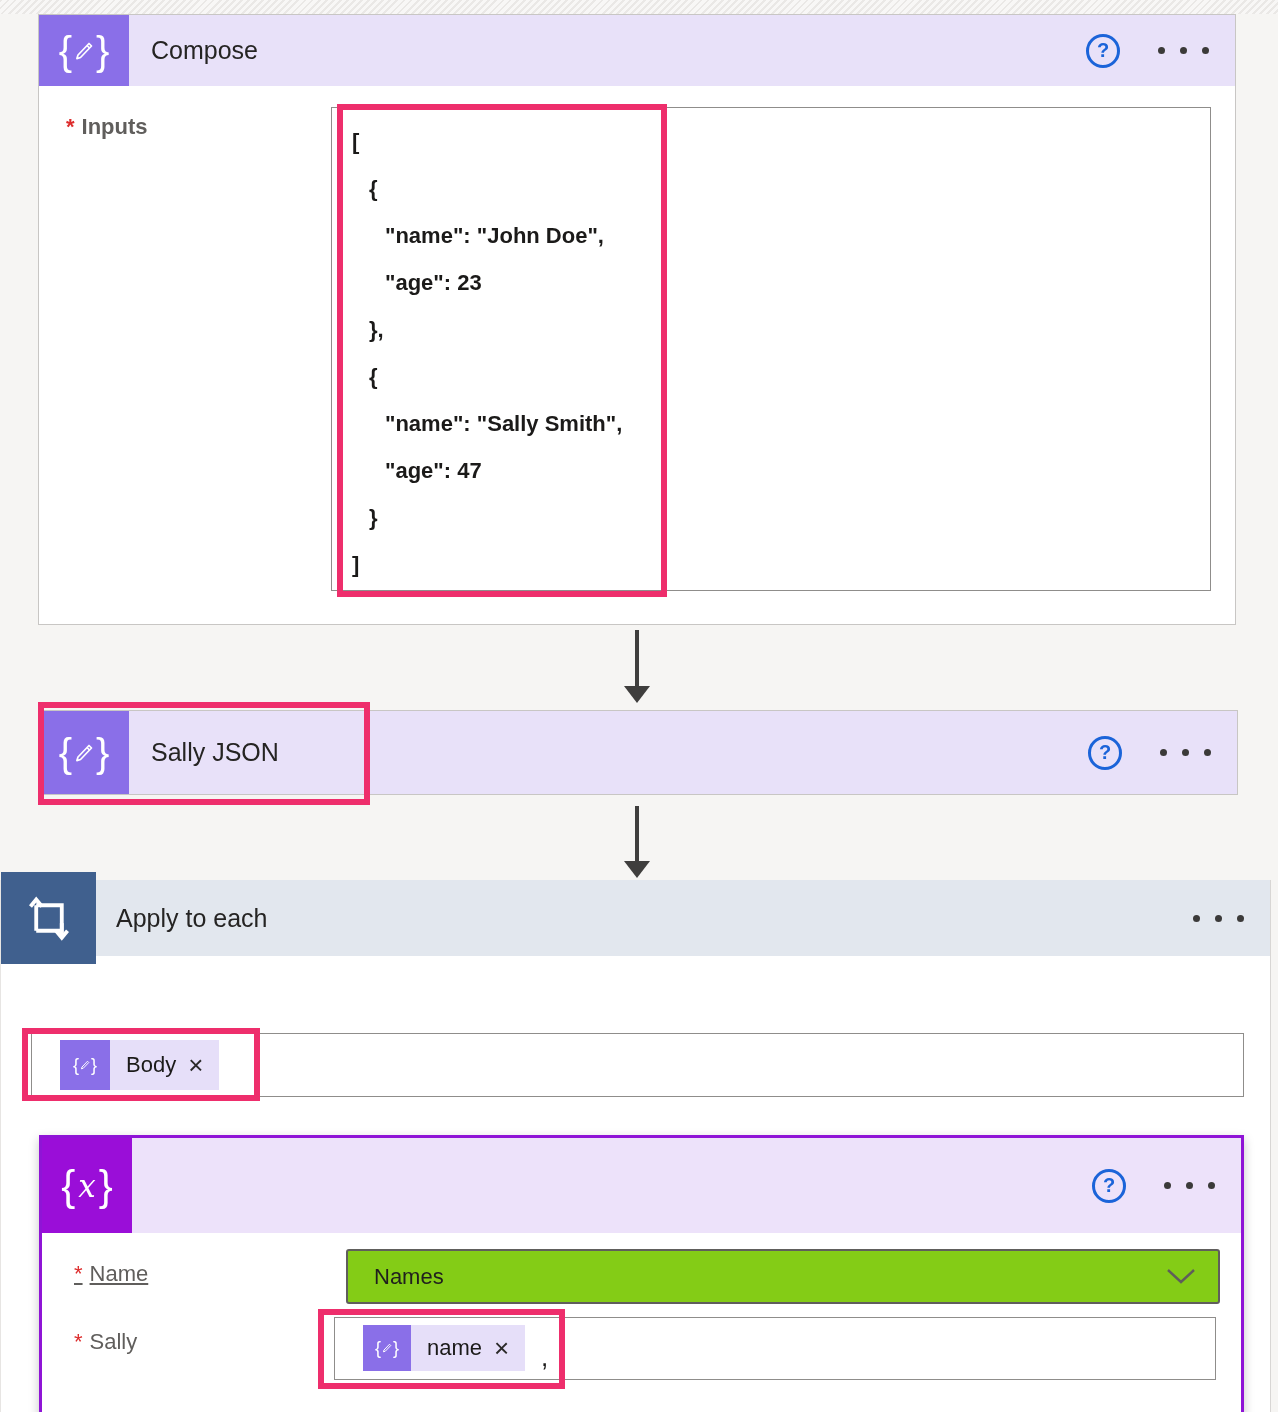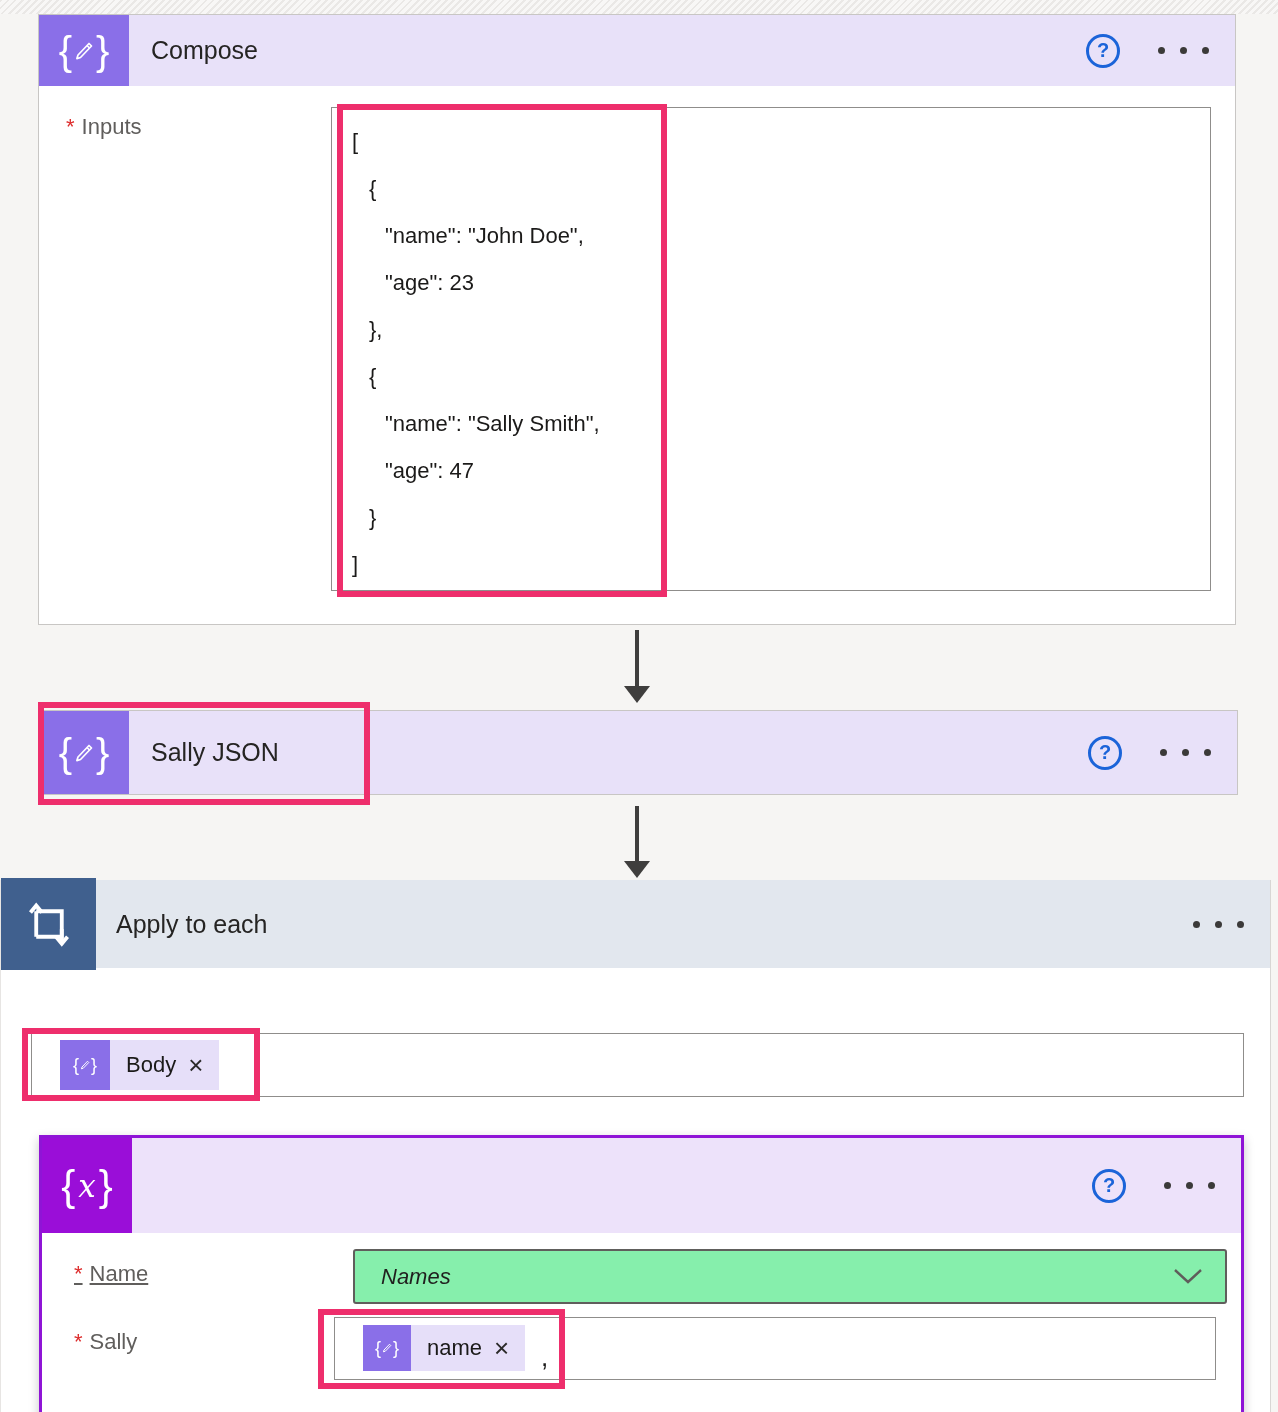--- a/index.html
+++ b/index.html
@@ -18,60 +18,60 @@
     font-size:20px;font-weight:700;display:flex;align-items:center;justify-content:center;cursor:pointer;}
   .menu-btn{display:flex;gap:15px;padding:12px 2px;cursor:pointer;}
   .menu-btn i{width:7px;height:7px;border-radius:50%;background:#3b3a39;}
   .field-label{position:absolute;font-size:22px;color:#605e5c;white-space:nowrap;}
   .req{color:#dd2c2c;margin-right:7px;}
 
   
   .compose-card{position:absolute;left:38px;top:14px;width:1198px;height:611px;background:#fff;border:1px solid #c8c6c4;}
   .compose-card .card-header{height:71px;background:#e8e1f9;}
   .compose-card .icon-tile{width:90px;height:71px;background:#8a6fe8;}
-  .compose-body{position:relative;height:429px;}
+  .compose-body{position:relative;height:429px;font-weight:bold;}
   .inputs-box{position:absolute;left:292px;top:21px;width:880px;height:484px;border:1px solid #8f8d8b;
     background:#fff;padding:10px 0 0 20px;font-size:22px;line-height:47px;color:#1b1a19;}
   .json-line{white-space:pre;}
   .ind1{margin-left:17px;} .ind2{margin-left:33px;}
 
   
   .arrow-line{position:absolute;left:635px;width:4px;background:#3f3e3d;}
   .arrow-head{position:absolute;left:624px;width:0;height:0;
     border-left:13px solid transparent;border-right:13px solid transparent;border-top:17px solid #3f3e3d;}
 
   
   .parse-bar{position:absolute;left:38px;top:710px;width:1200px;height:85px;background:#e8e1f9;
     border:1px solid #c8c6c4;display:flex;align-items:center;}
   .parse-bar .icon-tile{width:90px;height:83px;background:#8a6fe8;}
 
   
   .apply{position:absolute;left:0;top:880px;width:1271px;height:532px;background:#fff;
     border-right:1px solid #d8d6d4;border-left:1px solid #e7e5e3;}
-  .apply-header{height:88px;background:#e2e7ee;display:flex;align-items:center;}
+  .apply-header{height:76px;background:#e2e7ee;display:flex;align-items:center;}
   .apply-header .icon-tile{width:95px;height:92px;background:#40608e;}
   .apply-content{position:absolute;left:0;top:92px;right:0;bottom:0;}
 
   .select-input{position:absolute;left:30px;top:61px;width:1213px;height:64px;border:1px solid #8f8d8b;background:#fff;}
   .token-chip{position:absolute;display:flex;align-items:stretch;cursor:pointer;}
   .token-chip .icon-tile{background:#8a6fe8;}
   .token-chip .brace{font-size:18px;}
   .token-label{display:flex;align-items:center;background:#e6dff9;padding:0 16px;gap:12px;font-size:22px;color:#1b1a19;}
   .token-close{font-size:26px;line-height:1;color:#2b2a29;cursor:pointer;}
 
   
   .append-card{position:absolute;left:38px;top:163px;width:1205px;height:300px;background:#fff;
     border:3px solid #8f14d6;box-shadow:0 4px 10px rgba(0,0,0,.22);}
   .append-header{height:95px;background:#ede2fa;display:flex;align-items:center;}
   .append-header .icon-tile{width:90px;height:95px;background:#9a0ed8;}
   .brace-x{font-size:42px;line-height:1;}
   .xvar{font-style:italic;font-family:"DejaVu Serif",serif;font-size:31px;margin:0 3px;}
   .append-body{position:relative;height:160px;}
-  .name-dropdown{position:absolute;left:311px;top:16px;width:874px;height:55px;border:2px solid #605e5c;
-    border-radius:3px;background:#86efac;display:flex;align-items:center;padding:0 22px 0 26px;font-size:22px;cursor:pointer;font-style:italic;}
+  .name-dropdown{position:absolute;left:304px;top:16px;width:874px;height:55px;border:2px solid #605e5c;
+    border-radius:3px;background:#84cc16;display:flex;align-items:center;padding:0 22px 0 26px;font-size:22px;cursor:pointer;}
   .name-dropdown svg{margin-left:auto;}
   .value-input{position:absolute;left:292px;top:84px;width:882px;height:63px;border:1px solid #8f8d8b;background:#fff;}
   .value-suffix{position:absolute;left:206px;top:24px;font-size:26px;color:#1b1a19;}
 
   
   .hl{position:absolute;border:6px solid #ee2e6c;background:transparent;pointer-events:none;z-index:40;}
   .hl-inputs{left:337px;top:104px;width:330px;height:493px;}
   .hl-parse{left:38px;top:702px;width:332px;height:103px;}
   .hl-body{left:22px;top:1028px;width:238px;height:73px;}
   .hl-name{left:318px;top:1309px;width:247px;height:80px;}

